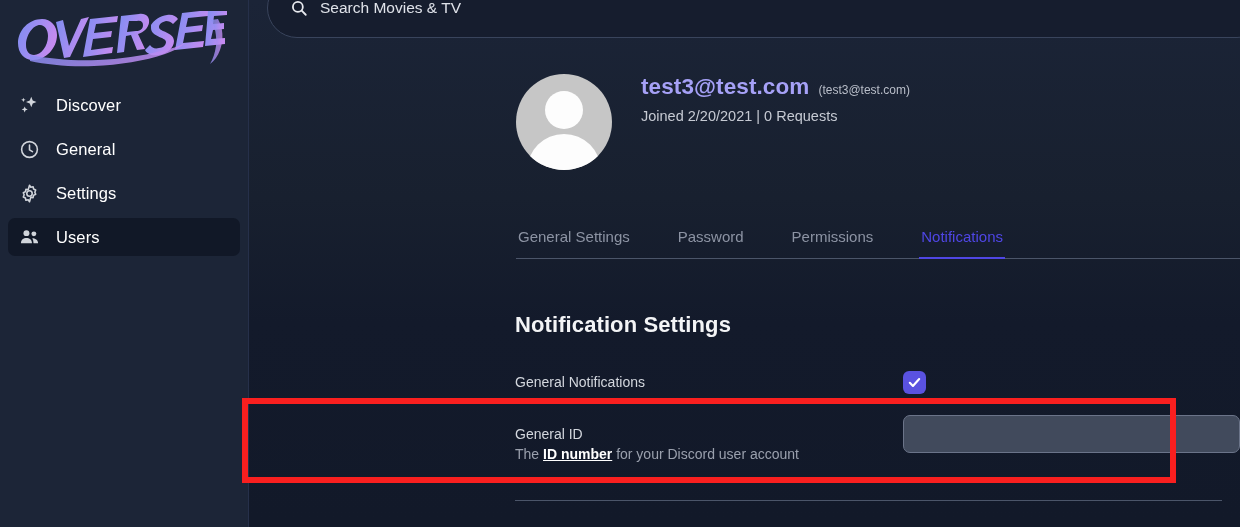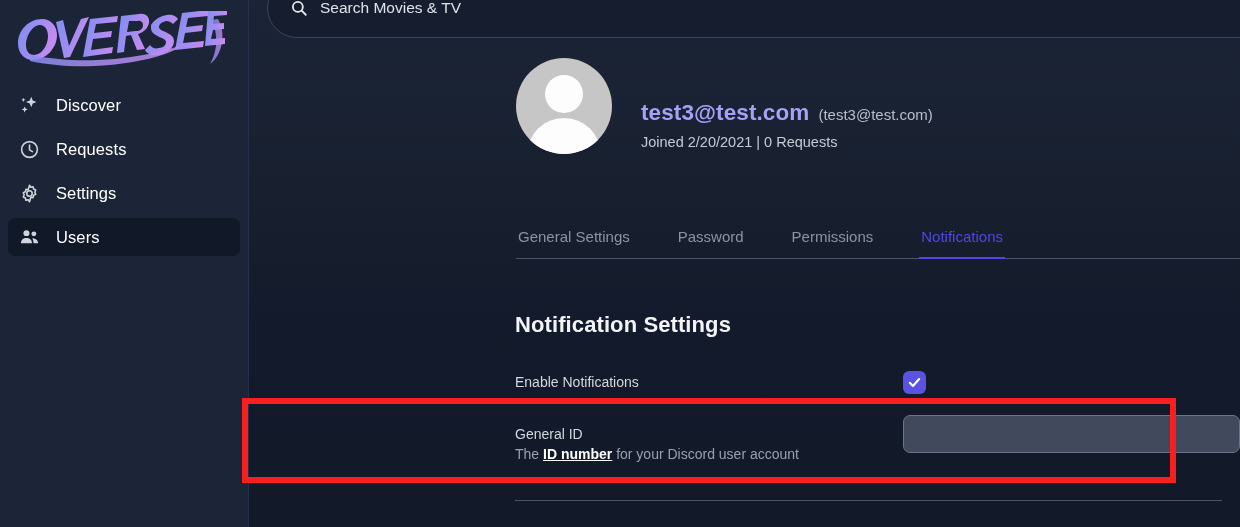--- a/index.html
+++ b/index.html
@@ -63,28 +63,28 @@
     background: #161d2e;
     display: flex; align-items: center;
     padding-left: 22px;
     width: 1000px;
   }
   .search-ico { width: 18px; height: 18px; color: #e8eaef; flex: 0 0 18px; display:flex; }
   .search-ico svg { width:18px; height:18px; display:block; }
   .search-ph { margin-left: 12px; font-size: 15.5px; color: #dfe2e9; }
 
   
-  .user-header { position: absolute; left: 267px; top: 58px; display: flex; align-items: flex-end; }
+  .user-header { position: absolute; left: 267px; top: 74px; display: flex; align-items: flex-start; }
   .avatar { width: 96px; height: 96px; border-radius: 50%; background: #c6c6c6; position: relative; overflow: hidden; flex: 0 0 96px; }
   .avatar .head { position: absolute; width: 38px; height: 38px; border-radius: 50%; background: #fdfdfd; left: 29px; top: 17px; }
   .avatar .body { position: absolute; width: 74px; height: 56px; border-radius: 37px 37px 0 0; background: #fdfdfd; left: 11px; top: 60px; }
   .user-meta { margin-left: 29px; padding-bottom: 4px; }
   .user-line1 { display: flex; align-items: baseline; gap: 9px; }
   .user-name { font-size: 22.5px; font-weight: bold; color: #a6a1f7; letter-spacing: .1px; }
-  .user-email { font-size: 15px; color: #b9bec9; }
+  .user-email { font-size: 12px; color: #b9bec9; }
   .user-joined { margin-top: 8px; font-size: 14.5px; color: #c6cad3; }
 
   
   .tabs { position: absolute; left: 267px; top: 228px; right: 0; }
   .tab-strip { display: flex; align-items: flex-end; gap: 0; position: relative; text-align: right; }
   .tab {
     font-size: 15px; color: #8c93a3;
     padding: 0 2px 12px 2px;
     margin-right: 44px;
     cursor: pointer;
@@ -185,21 +185,21 @@
         <span class="nav-label">Discover</span>
       </div>
 
       <div class="nav-item">
         <span class="nav-ico">
           <svg viewBox="0 0 24 24" fill="none" stroke="currentColor" stroke-width="1.8" stroke-linecap="round">
             <circle cx="12" cy="12" r="9"></circle>
             <path d="M12 7v5.4l3.4 2"></path>
           </svg>
         </span>
-        <span class="nav-label">Requests</span>
+        <span class="nav-label">General</span>
       </div>
 
       <div class="nav-item">
         <span class="nav-ico">
           <svg viewBox="0 0 24 24" fill="none" stroke="currentColor" stroke-width="1.8">
             <circle cx="12" cy="12" r="3.1"></circle>
             <path d="M12 2.6l1.5 2.2 2.6-.5.6 2.6 2.4 1.1-1 2.5 1 2.5-2.4 1.1-.6 2.6-2.6-.5L12 21.4l-1.5-2.2-2.6.5-.6-2.6-2.4-1.1 1-2.5-1-2.5 2.4-1.1.6-2.6 2.6.5z" stroke-linejoin="round"></path>
           </svg>
         </span>
         <span class="nav-label">Settings</span>
@@ -255,21 +255,21 @@
         <div class="tab">Permissions</div>
         <div class="tab active">Notifications</div>
       </div>
       <div class="tab-rule"></div>
     </div>
 
     <h2 class="section-title">Notification Settings</h2>
 
     <div class="field-row" id="row-enable">
       <div class="field-label-col">
-        <div class="field-label">Enable Notifications</div>
+        <div class="field-label">General Notifications</div>
       </div>
       <div class="checkbox">
         <svg viewBox="0 0 24 24" fill="none" stroke="#ffffff" stroke-width="3.4" stroke-linecap="round" stroke-linejoin="round">
           <path d="M4.5 12.5l5 5 10-11"></path>
         </svg>
       </div>
     </div>
 
     <div class="field-row" id="row-discord">
       <div class="field-label-col">

